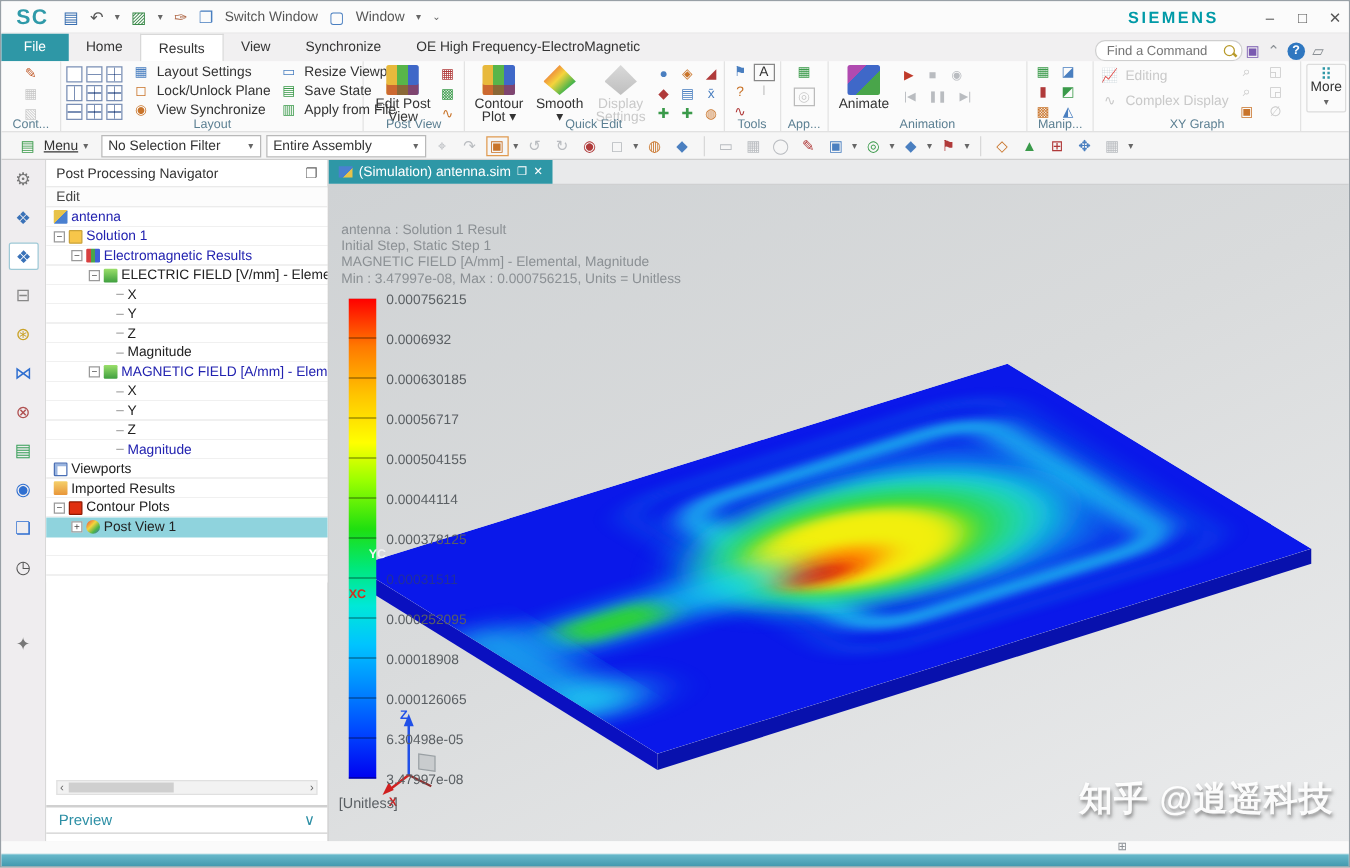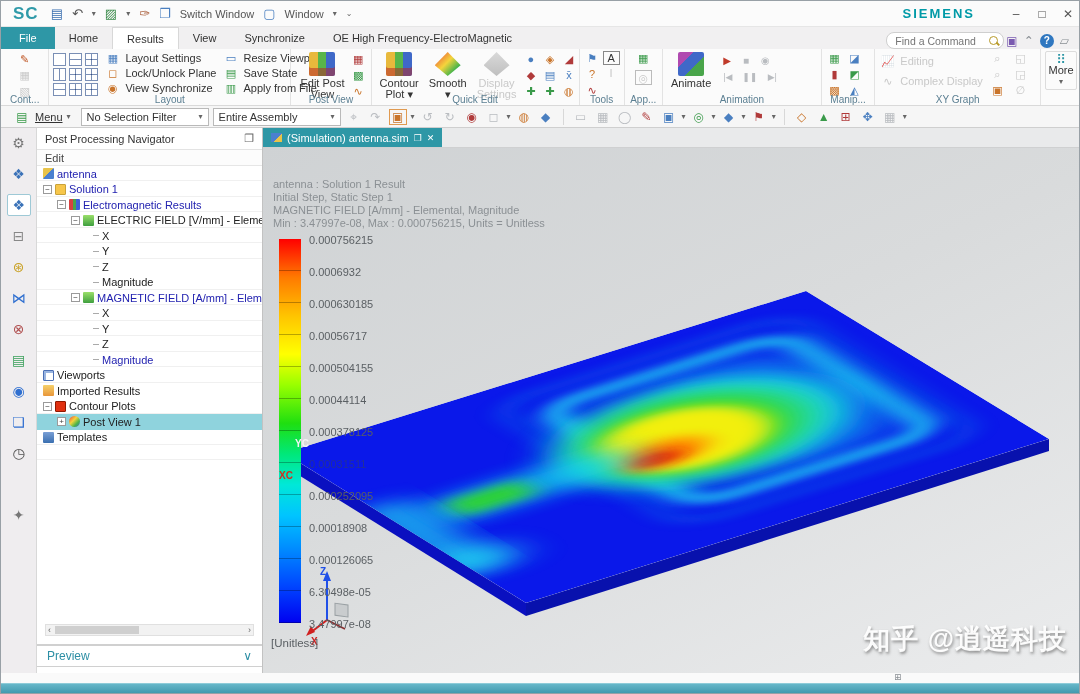--- a/index.html
+++ b/index.html
@@ -16,21 +16,21 @@
   .qi{font-size:13px;line-height:18px}
   .dd{font-size:8px;color:#666}
   #wtitle{position:absolute;left:0;right:0;text-align:center;color:#444;pointer-events:none}
   #brand{color:#009aa7;font-weight:bold;font-size:13px;letter-spacing:2px;margin-left:auto;padding-right:28px}
   .wc{width:26px;text-align:center;color:#555;font-size:12px;cursor:default}
   
   #tabrow{left:0;top:26px;width:1080px;height:22px;background:#f1f0f1;display:flex;align-items:flex-end}
   .tab{padding:3px 14px;color:#333;height:22px;line-height:16px}
   .tab.filetab{background:#2e97a6;color:#fff;padding:3px 18px}
   .tab.active{background:#fff;border:1px solid #d8d8d8;border-bottom:none}
-  #findbox{margin-left:auto;display:flex;align-items:center;gap:6px;padding-right:12px}
+  #findbox{margin-left:auto;display:flex;align-items:center;gap:6px;padding-right:22px}
   #findinput{width:118px;height:17px;border:1px solid #cfcfcf;border-radius:8px;font-size:10.5px;padding:0 18px 0 8px;color:#999;background:#fff}
   .mag{position:relative;width:12px;height:12px;margin-left:-22px}
   .mag::before{content:"";position:absolute;left:1px;top:1px;width:7px;height:7px;border:1.5px solid #b89a2a;border-radius:50%}
   .mag::after{content:"";position:absolute;left:8px;top:8px;width:4px;height:1.5px;background:#b89a2a;transform:rotate(45deg)}
   .tr-ic{font-size:12px;color:#8a8f94}
   .help{width:14px;height:14px;border-radius:50%;background:#2f77c0;color:#fff;font-size:10px;text-align:center;line-height:14px;font-weight:bold}
   
   #ribbon{left:0;top:48px;width:1080px;height:57px;background:#fbfbfb;border-bottom:1px solid #d9d9d9;display:flex}
   .rgroup{position:relative;height:100%;border-right:1px solid #e3e3e3;padding:2px 4px 12px 4px}
   .rglabel{position:absolute;bottom:0;left:0;right:0;text-align:center;font-size:10px;color:#5b7f92;white-space:nowrap}
@@ -490,24 +490,20 @@
       <div class="trow" style="padding-left:6px">
         <span class="exp">−</span>
         <span class="ticon ic-contour"></span>
         <span class="tlabel">Contour Plots</span>
       </div>
       <div class="trow selrow" style="padding-left:20px">
         <span class="exp">+</span>
         <span class="ticon ic-postview"></span>
         <span class="tlabel">Post View 1</span>
       </div>
-      <div class="trow" style="padding-left:6px">
-        <span class="ticon ic-templates"></span>
-        <span class="tlabel">Templates</span>
-      </div>
     </div>
     <div id="hscroll">
       <span>‹</span>
       <span id="hthumb"></span>
       <span>›</span>
     </div>
     <div id="previewbar">
       <span>Preview</span>
       <span>∨</span>
     </div>

